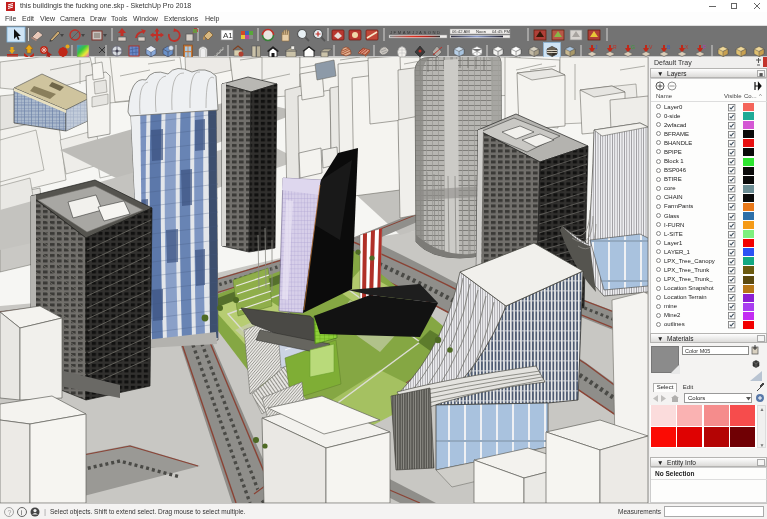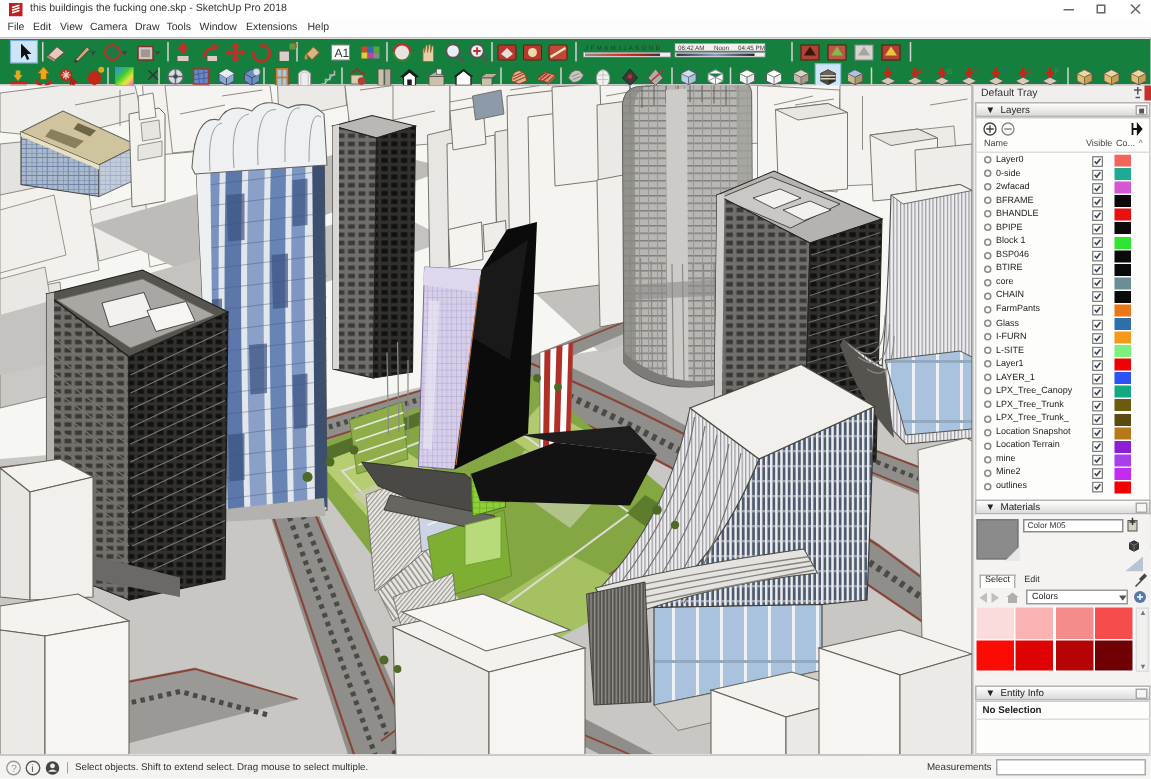--- a/index.html
+++ b/index.html
@@ -25,21 +25,21 @@
  <span class="abs" style="left:22px;top:3px;">Edit</span>
  <span class="abs" style="left:40px;top:3px;">View</span>
  <span class="abs" style="left:60px;top:3px;">Camera</span>
  <span class="abs" style="left:90px;top:3px;">Draw</span>
  <span class="abs" style="left:111px;top:3px;">Tools</span>
  <span class="abs" style="left:133px;top:3px;">Window</span>
  <span class="abs" style="left:164px;top:3px;">Extensions</span>
  <span class="abs" style="left:205px;top:3px;">Help</span>
 </div>
 
-<div class="abs" style="left:0;top:25px;width:767px;height:32px;background:#15803d;border-top:1px solid #e0e0e0;border-bottom:1px solid #c8c8c8;">
+<div class="abs" style="left:0;top:25px;width:767px;height:32px;background:#737373;border-top:1px solid #e0e0e0;border-bottom:1px solid #c8c8c8;">
  <svg class="abs" width="767" height="32" style="left:0;top:0;" viewBox="0 25 767 32">
   <g>
         <line x1="28.5" y1="27" x2="28.5" y2="40" stroke="#d5d4d2" stroke-width="1"></line>
         <line x1="112" y1="27" x2="112" y2="40" stroke="#d5d4d2" stroke-width="1"></line>
         <line x1="198" y1="27" x2="198" y2="40" stroke="#d5d4d2" stroke-width="1"></line>
         <line x1="258" y1="27" x2="258" y2="40" stroke="#d5d4d2" stroke-width="1"></line>
         <line x1="328" y1="27" x2="328" y2="40" stroke="#d5d4d2" stroke-width="1"></line>
         <line x1="384" y1="27" x2="384" y2="40" stroke="#d5d4d2" stroke-width="1"></line>
         <line x1="528" y1="27" x2="528" y2="40" stroke="#d5d4d2" stroke-width="1"></line>
         <line x1="607" y1="27" x2="607" y2="40" stroke="#d5d4d2" stroke-width="1"></line>

